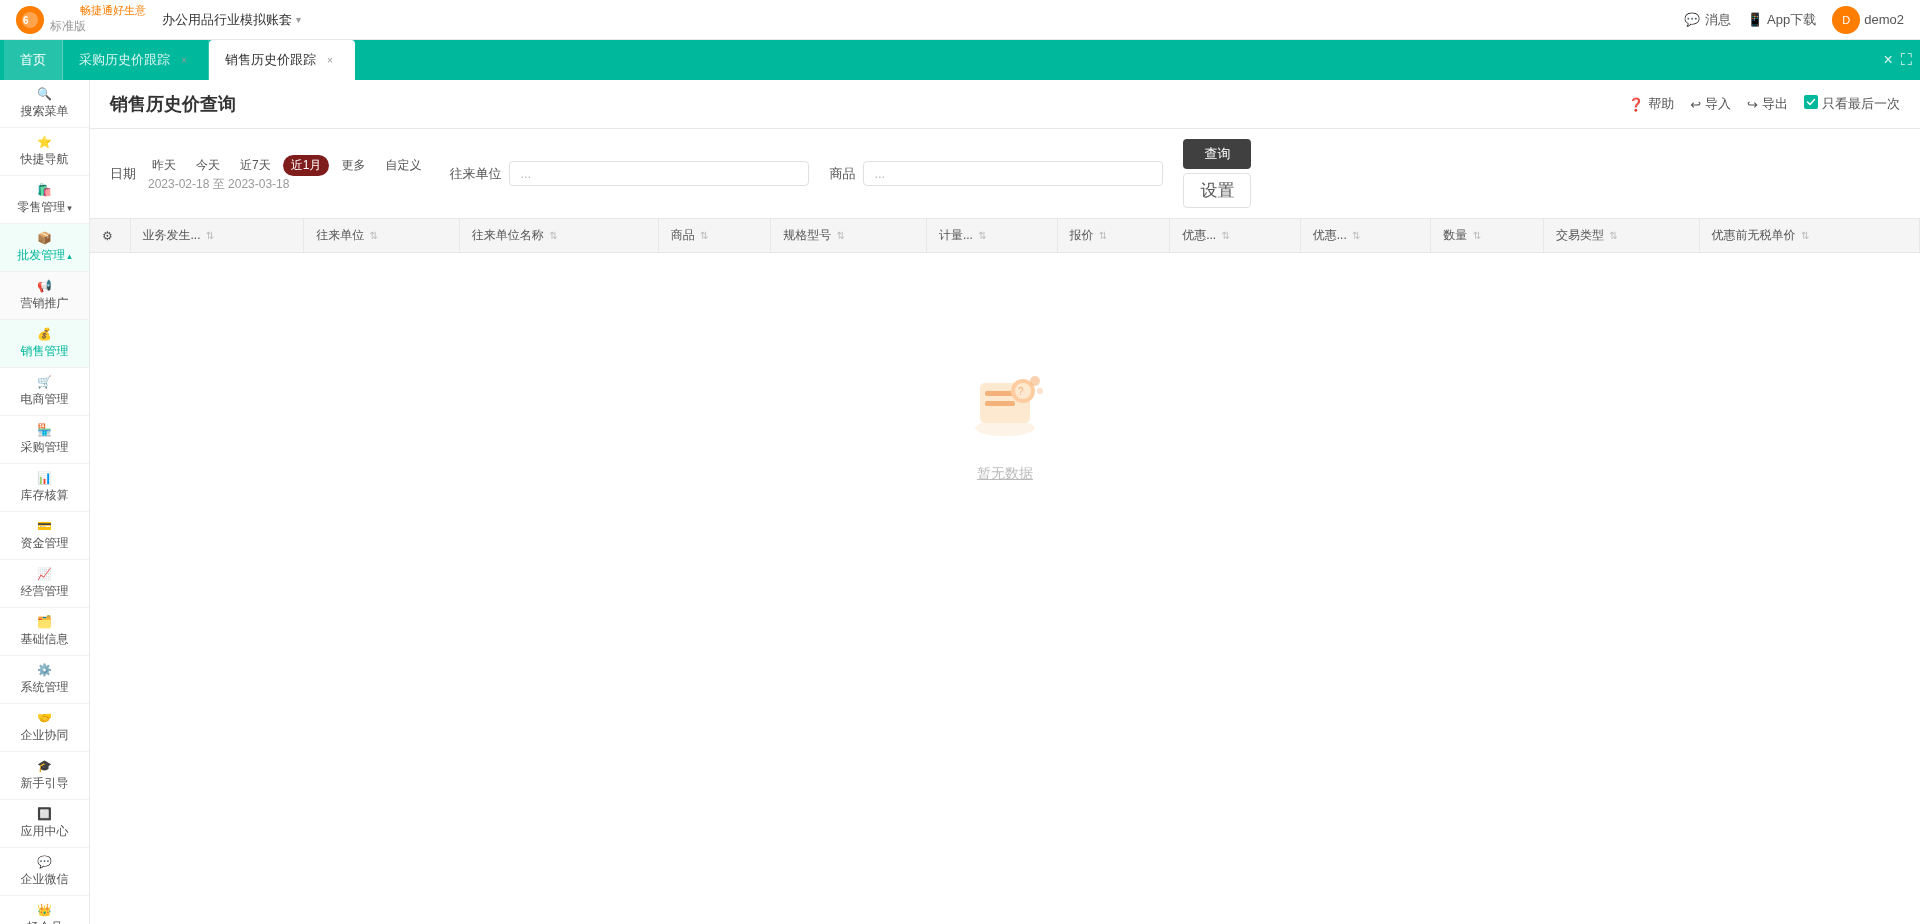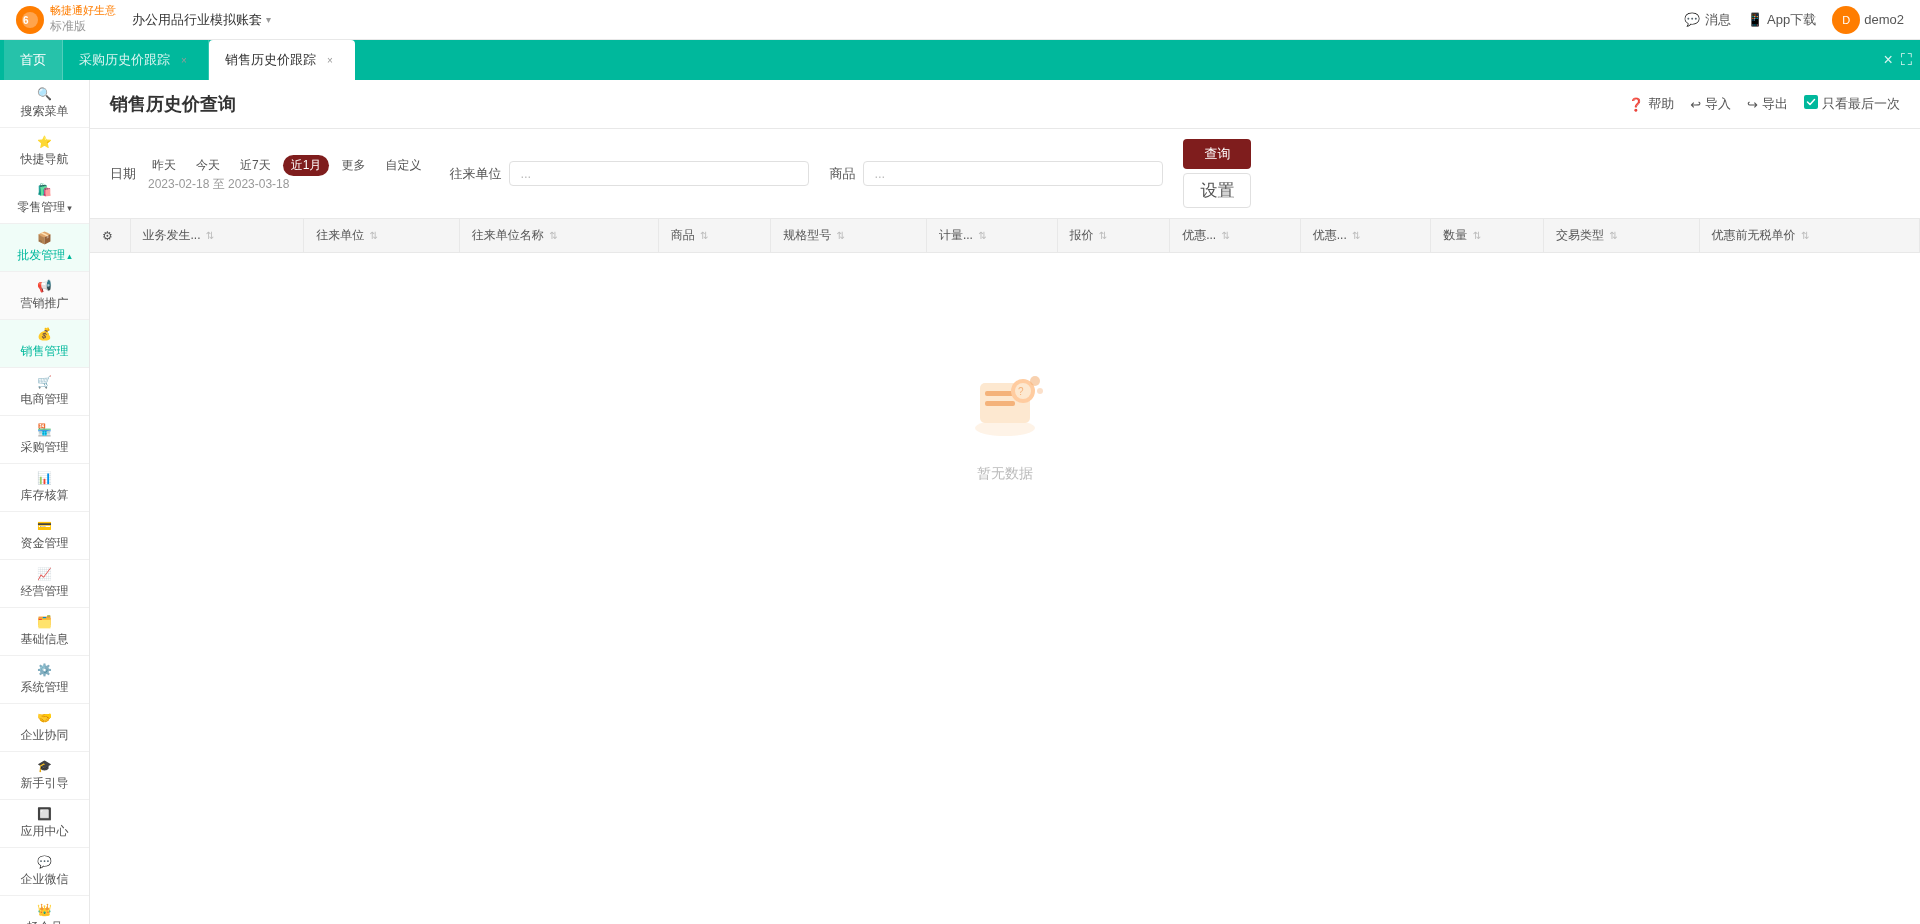--- a/index.html
+++ b/index.html
@@ -4,21 +4,21 @@
   <style>
     * { margin: 0; padding: 0; box-sizing: border-box; }
     body { font-family: 'Microsoft YaHei', sans-serif; font-size: 13px; background: #f5f5f5; color: #333; width: 1920px; height: 924px; overflow: hidden; display: flex; flex-direction: column; }
 
     
     .topbar { height: 40px; background: #fff; display: flex; align-items: center; justify-content: space-between; padding: 0 16px; border-bottom: 1px solid #e8e8e8; flex-shrink: 0; }
     .topbar-left { display: flex; align-items: center; gap: 8px; }
     .logo-area { display: flex; align-items: center; gap: 6px; }
     .logo-icon { width: 28px; height: 28px; background: #ff7d00; border-radius: 50%; display: flex; align-items: center; justify-content: center; }
     .logo-icon svg { width: 18px; height: 18px; }
-    .logo-text { font-size: 11px; color: #ff7d00; line-height: 1.2; }
+    .logo-text { font-size: 11px; color: #ff7d00; line-height: 1.2; margin-left: 30px; }
     .logo-sub { font-size: 12px; color: #999; }
     .workspace-selector { display: flex; align-items: center; gap: 4px; font-size: 13px; color: #333; cursor: pointer; padding: 4px 8px; border-radius: 4px; }
     .topbar-right { display: flex; align-items: center; gap: 16px; }
     .topbar-action { display: flex; align-items: center; gap: 4px; font-size: 13px; color: #555; cursor: pointer; }
     .user-avatar { width: 28px; height: 28px; border-radius: 50%; background: #ff7d00; display: flex; align-items: center; justify-content: center; color: #fff; font-size: 11px; }
 
     
     .tabbar { height: 40px; background: #00b89c; display: flex; align-items: stretch; flex-shrink: 0; padding-left: 4px; }
     .tab { display: flex; align-items: center; padding: 0 16px; cursor: pointer; font-size: 13px; color: rgba(255,255,255,0.85); gap: 6px; border-right: 1px solid rgba(255,255,255,0.2); }
     .tab.home { background: rgba(255,255,255,0.15); color: #fff; font-weight: 500; }
@@ -59,33 +59,33 @@
     .filter-bar { background: #fff; padding: 10px 20px; border-bottom: 1px solid #e8e8e8; flex-shrink: 0; }
     .filter-row { display: flex; align-items: center; gap: 20px; }
     .filter-group { display: flex; align-items: center; gap: 8px; }
     .filter-label { font-size: 13px; color: #555; white-space: nowrap; }
     .date-pills { display: flex; align-items: flex-start; gap: 4px; }
     .date-pill { padding: 2px 8px; border-radius: 12px; font-size: 12px; cursor: pointer; color: #555; }
     .date-pill.active { background: #7f1d1d; color: #fff; border-radius: 12px; }
     .date-range { font-size: 12px; color: #999; margin-left: 4px; }
     .filter-input { display: flex; align-items: center; border: 1px solid #e0e0e0; border-radius: 4px; padding: 4px 10px; width: 280px; gap: 4px; cursor: pointer; }
     .filter-input-text { flex: 1; font-size: 13px; color: #bbb; }
-    .query-btn { background: #7f1d1d; color: #fff; border: none; border-radius: 4px; padding: 6px 20px; font-size: 13px; cursor: pointer; }
+    .query-btn { background: #404040; color: #fff; border: none; border-radius: 4px; padding: 6px 20px; font-size: 13px; cursor: pointer; }
     .settings-btn { background: #fff; color: #555; border: 1px solid #e0e0e0; border-radius: 4px; padding: 5px 16px; font-size: 17px; cursor: pointer; }
     .filter-buttons { display: flex; flex-direction: column; gap: 4px; }
 
     
     .table-container { flex: 1; overflow: auto; background: #fff; margin: 0; }
     .data-table { width: 100%; border-collapse: collapse; }
     .data-table th { background: #f5f5f5; padding: 8px 12px; font-size: 12px; color: #555; font-weight: 500; border-bottom: 1px solid #e8e8e8; border-right: 1px solid #e8e8e8; white-space: nowrap; text-align: left; cursor: pointer; user-select: none; }
     .data-table th .sort-arrows { font-size: 10px; color: #bbb; margin-left: 2px; }
     .th-settings { width: 40px; text-align: center; }
     .empty-state { display: flex; flex-direction: column; align-items: center; justify-content: center; padding: 100px 0; }
     .empty-icon { width: 100px; height: 100px; margin-bottom: 12px; }
-    .empty-text { font-size: 14px; color: #bbb; }
+    .empty-text { font-size: 14px; color: #bbb; text-decoration: underline; }
 
     
     ::-webkit-scrollbar { width: 6px; height: 6px; }
     ::-webkit-scrollbar-track { background: #f5f5f5; }
     ::-webkit-scrollbar-thumb { background: #ccc; border-radius: 3px; }
   </style>
 </head>
 <body>
 
 <div class="topbar">

